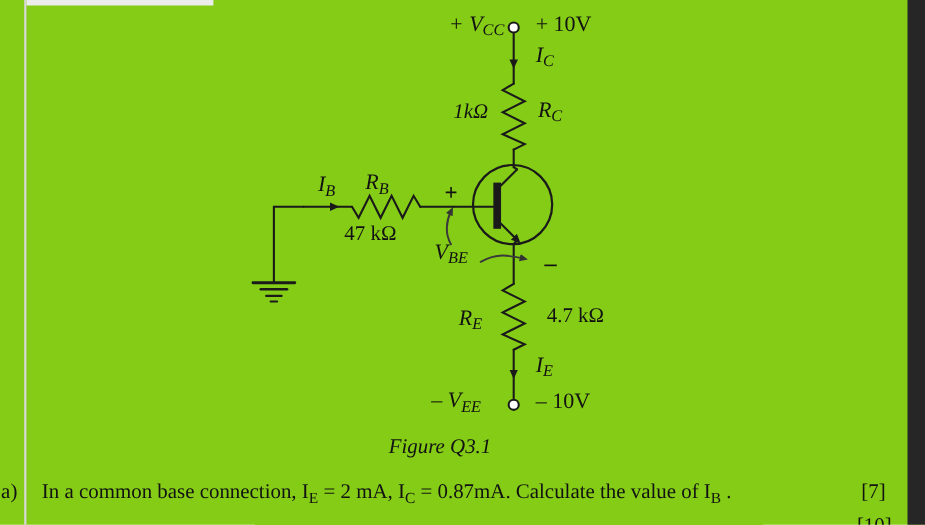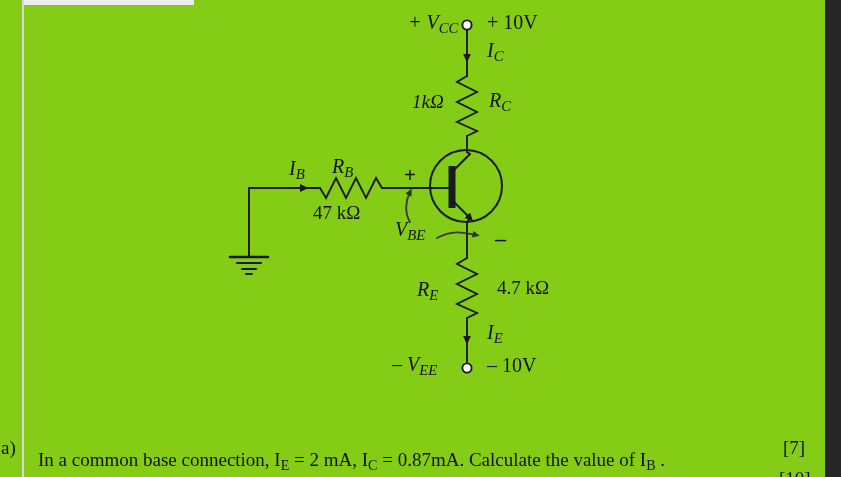--- a/index.html
+++ b/index.html
@@ -113,21 +113,21 @@
   }
   #question-marker {
     position: absolute;
     left: 1px;
     top: 0;
     font-size: 19px;
   }
   #question-text {
     position: absolute;
     left: 38px;
-    top: 12px;
+    top: 0;
     font-size: 19px;
     white-space: nowrap;
   }
   #marks-primary {
     position: absolute;
     left: 783px;
     top: 0;
     font-size: 19px;
   }
   #marks-secondary {
@@ -225,20 +225,21 @@
   <div class="lbl" id="label-minus">–</div>
 
   <div class="lbl lbl-italic" id="label-re"><span>R</span><span class="sub">E</span></div>
   <div class="lbl" id="label-re-val">4.7 kΩ</div>
 
   <div class="lbl lbl-italic" id="label-ie"><span>I</span><span class="sub">E</span></div>
 
   <div class="lbl lbl-italic" id="label-vee"><span>– V</span><span class="sub">EE</span></div>
   <div class="lbl" id="label-vee-val">– 10V</div>
 
+  <div id="figure-caption">Figure Q3.1</div>
 
   <div id="question-row">
     <div id="question-marker">a)</div>
     <div id="question-text"><span>In a common base connection, I</span><span class="sub-up">E</span><span> = 2 mA, I</span><span class="sub-up">C</span><span> = 0.87mA. Calculate the value of I</span><span class="sub-up">B</span><span> .</span></div>
     <div id="marks-primary">[7]</div>
   </div>
   <div id="marks-secondary">[10]</div>
 
   <div class="scan-band-right"></div>
 </div>

